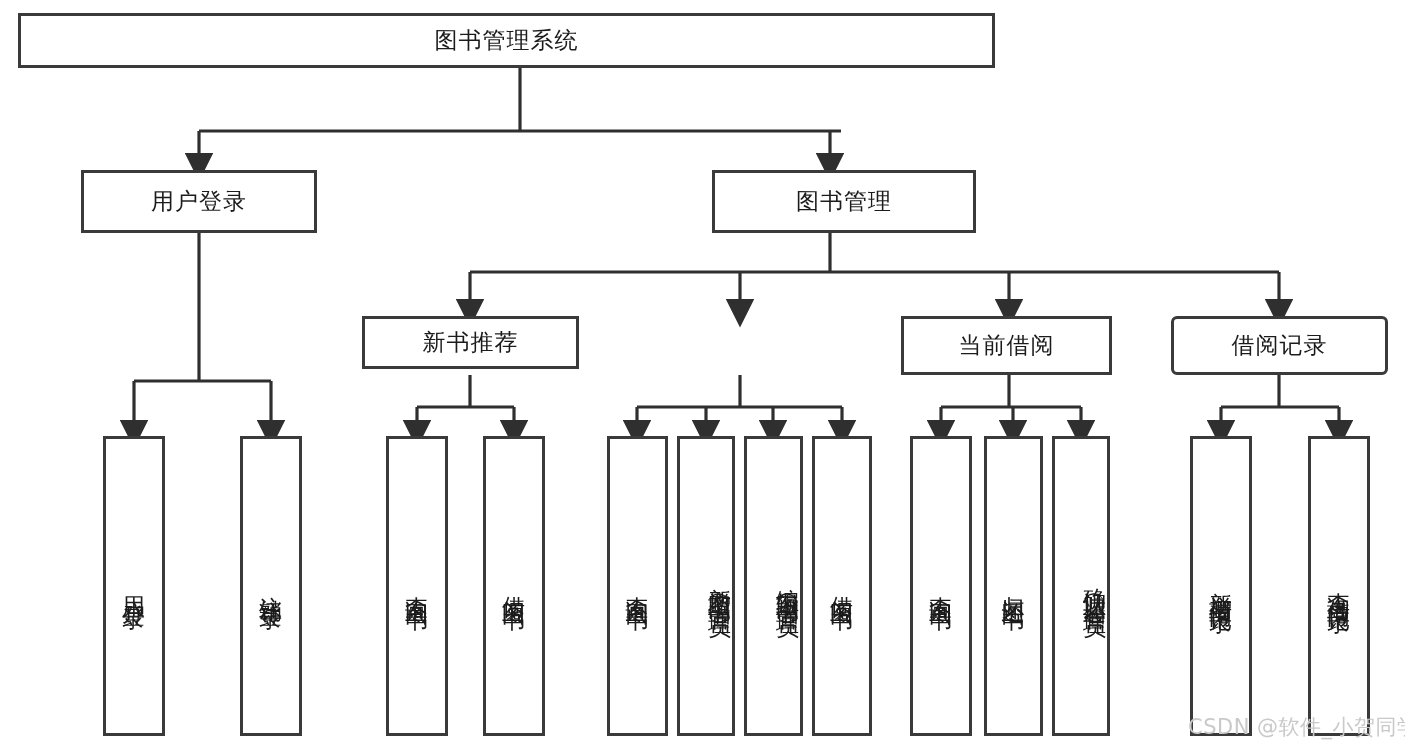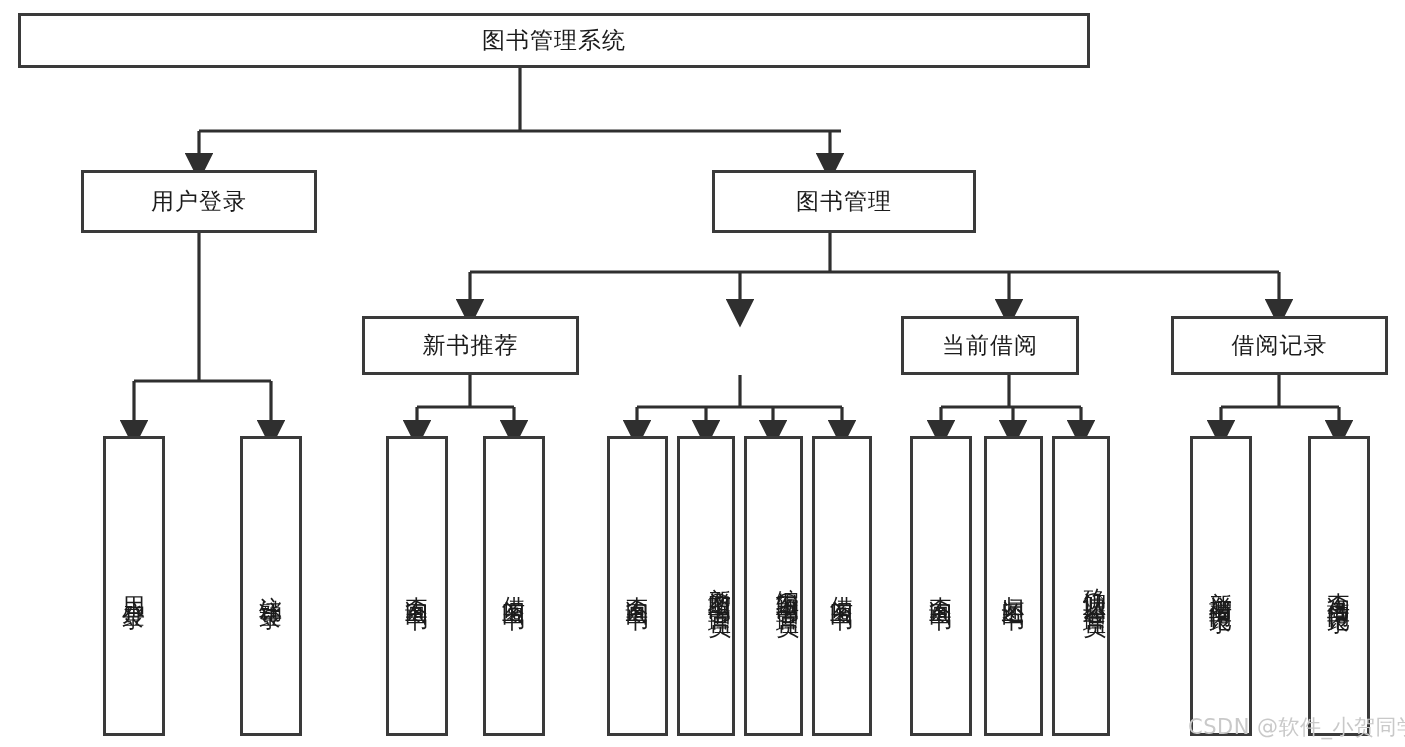--- a/index.html
+++ b/index.html
@@ -113,42 +113,42 @@
       <path d="M1013,407 L1013,423" marker-end="url(#arrow)"></path>
       <path d="M1081,407 L1081,423" marker-end="url(#arrow)"></path>
 
       <path d="M1279,375 L1279,407"></path>
       <path d="M1221,407 L1339,407"></path>
       <path d="M1221,407 L1221,423" marker-end="url(#arrow)"></path>
       <path d="M1339,407 L1339,423" marker-end="url(#arrow)"></path>
     </g>
   </svg>
 
-  <div class="node horizontal" style="left:18px; top:13px; width:1072px; height:55px;">
+  <div class="node horizontal" style="left:18px; top:13px; width:977px; height:55px;">
     <span class="node-label">图书管理系统</span>
   </div>
 
   <div class="node horizontal" style="left:81px; top:170px; width:236px; height:63px;">
     <span class="node-label">用户登录</span>
   </div>
 
   <div class="node horizontal" style="left:712px; top:170px; width:264px; height:63px;">
     <span class="node-label">图书管理</span>
   </div>
 
-  <div class="node horizontal" style="left:362px; top:316px; width:217px; height:59px;">
+  <div class="node horizontal" style="left:362px; top:316px; width:217px; height:53px;">
     <span class="node-label">新书推荐</span>
   </div>
 
 
-  <div class="node horizontal" style="left:901px; top:316px; width:178px; height:59px;">
+  <div class="node horizontal" style="left:901px; top:316px; width:211px; height:59px;">
     <span class="node-label">当前借阅</span>
   </div>
 
-  <div class="node horizontal" style="left:1171px; top:316px; width:217px; height:59px;">
+  <div class="node horizontal" style="left:1171px; top:316px; width:217px; height:59px;border-radius:6px;">
     <span class="node-label">借阅记录</span>
   </div>
 
   <div class="node vertical mid" style="left:103px; top:436px; width:62px; height:300px;">
     <span class="node-label">用户登录</span>
   </div>
 
   <div class="node vertical mid" style="left:240px; top:436px; width:62px; height:300px;">
     <span class="node-label">注销登录</span>
   </div>

